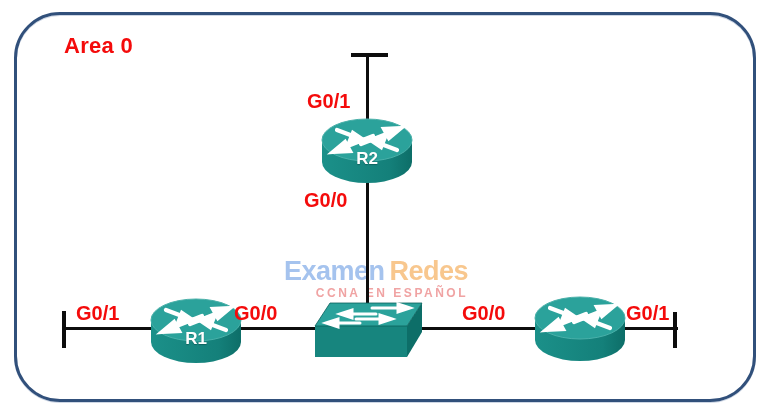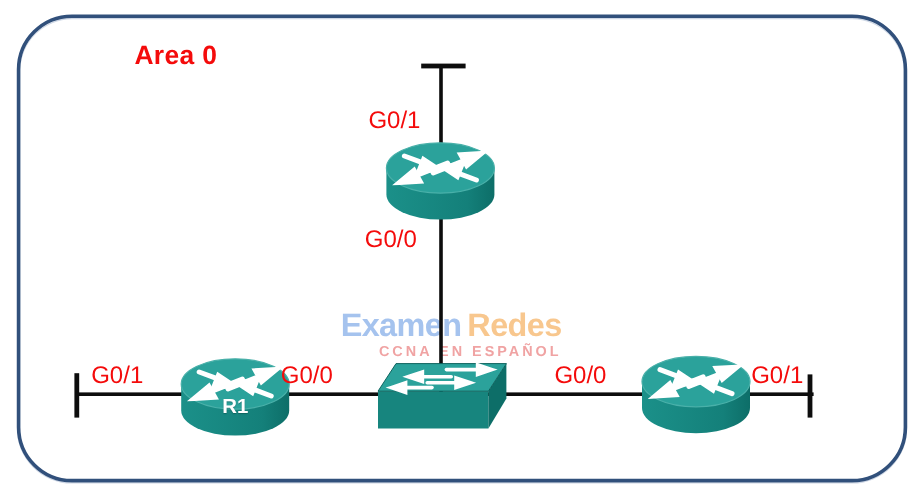--- a/index.html
+++ b/index.html
@@ -25,21 +25,20 @@
     background: transparent;
   }
 
   .area-label {
     position: absolute;
     left: 64px; top: 33px;
     font-size: 22px;
     font-weight: 700;
     color: #f40b0b;
     letter-spacing: 0.3px;
-    margin-left: 48px;
   }
 
   
   .watermark {
     position: absolute;
     left: 276px; top: 258px;
     width: 192px;
     text-align: right;
     z-index: 1;
     line-height: 1;
@@ -81,21 +80,21 @@
   .r1 { left: 148px; top: 296px; }
   .r2 { left: 319px; top: 116px; }
   .r3 { left: 532px; top: 294px; }
   .switch { left: 314px; top: 302px; width: 110px; height: 58px; }
 
   
   .if-label {
     position: absolute;
     z-index: 4;
     font-size: 20px;
-    font-weight: 400;
+    font-weight: 700;
     color: #f40b0b;
     white-space: nowrap;
   }
   .if-r2-top    { left: 307px; top: 90px; }
   .if-r2-bottom { left: 304px; top: 189px; }
   .if-r1-left   { left: 76px;  top: 302px; }
   .if-r1-right  { left: 234px; top: 302px; }
   .if-r3-left   { left: 462px; top: 302px; }
   .if-r3-right  { left: 626px; top: 302px; }
 </style>
@@ -138,20 +137,21 @@
             <polygon points="82,12 65,13 70,22"></polygon>
         <line x1="54" y1="20" x2="26" y2="31"></line>
             <polygon points="14,36 31,35 26,26"></polygon>
         <line x1="18" y1="14" x2="34" y2="20"></line>
             <polygon points="46,25 30,27 34,17"></polygon>
         <line x1="78" y1="34" x2="62" y2="28"></line>
             <polygon points="50,23 66,21 62,31"></polygon>
       </g>
     </svg>
     </span>
+    <span class="device-label">R2</span>
   </div>
 
   <div class="device router r1">
     <span>
     <svg viewBox="0 0 96 70" xmlns="http://www.w3.org/2000/svg">
       <defs>
         <linearGradient id="rb1" x1="0" y1="0" x2="1" y2="0">
           <stop offset="0" stop-color="#1b9089"></stop>
               <stop offset="0.75" stop-color="#14807a"></stop>
               <stop offset="1" stop-color="#0d6e68"></stop>

